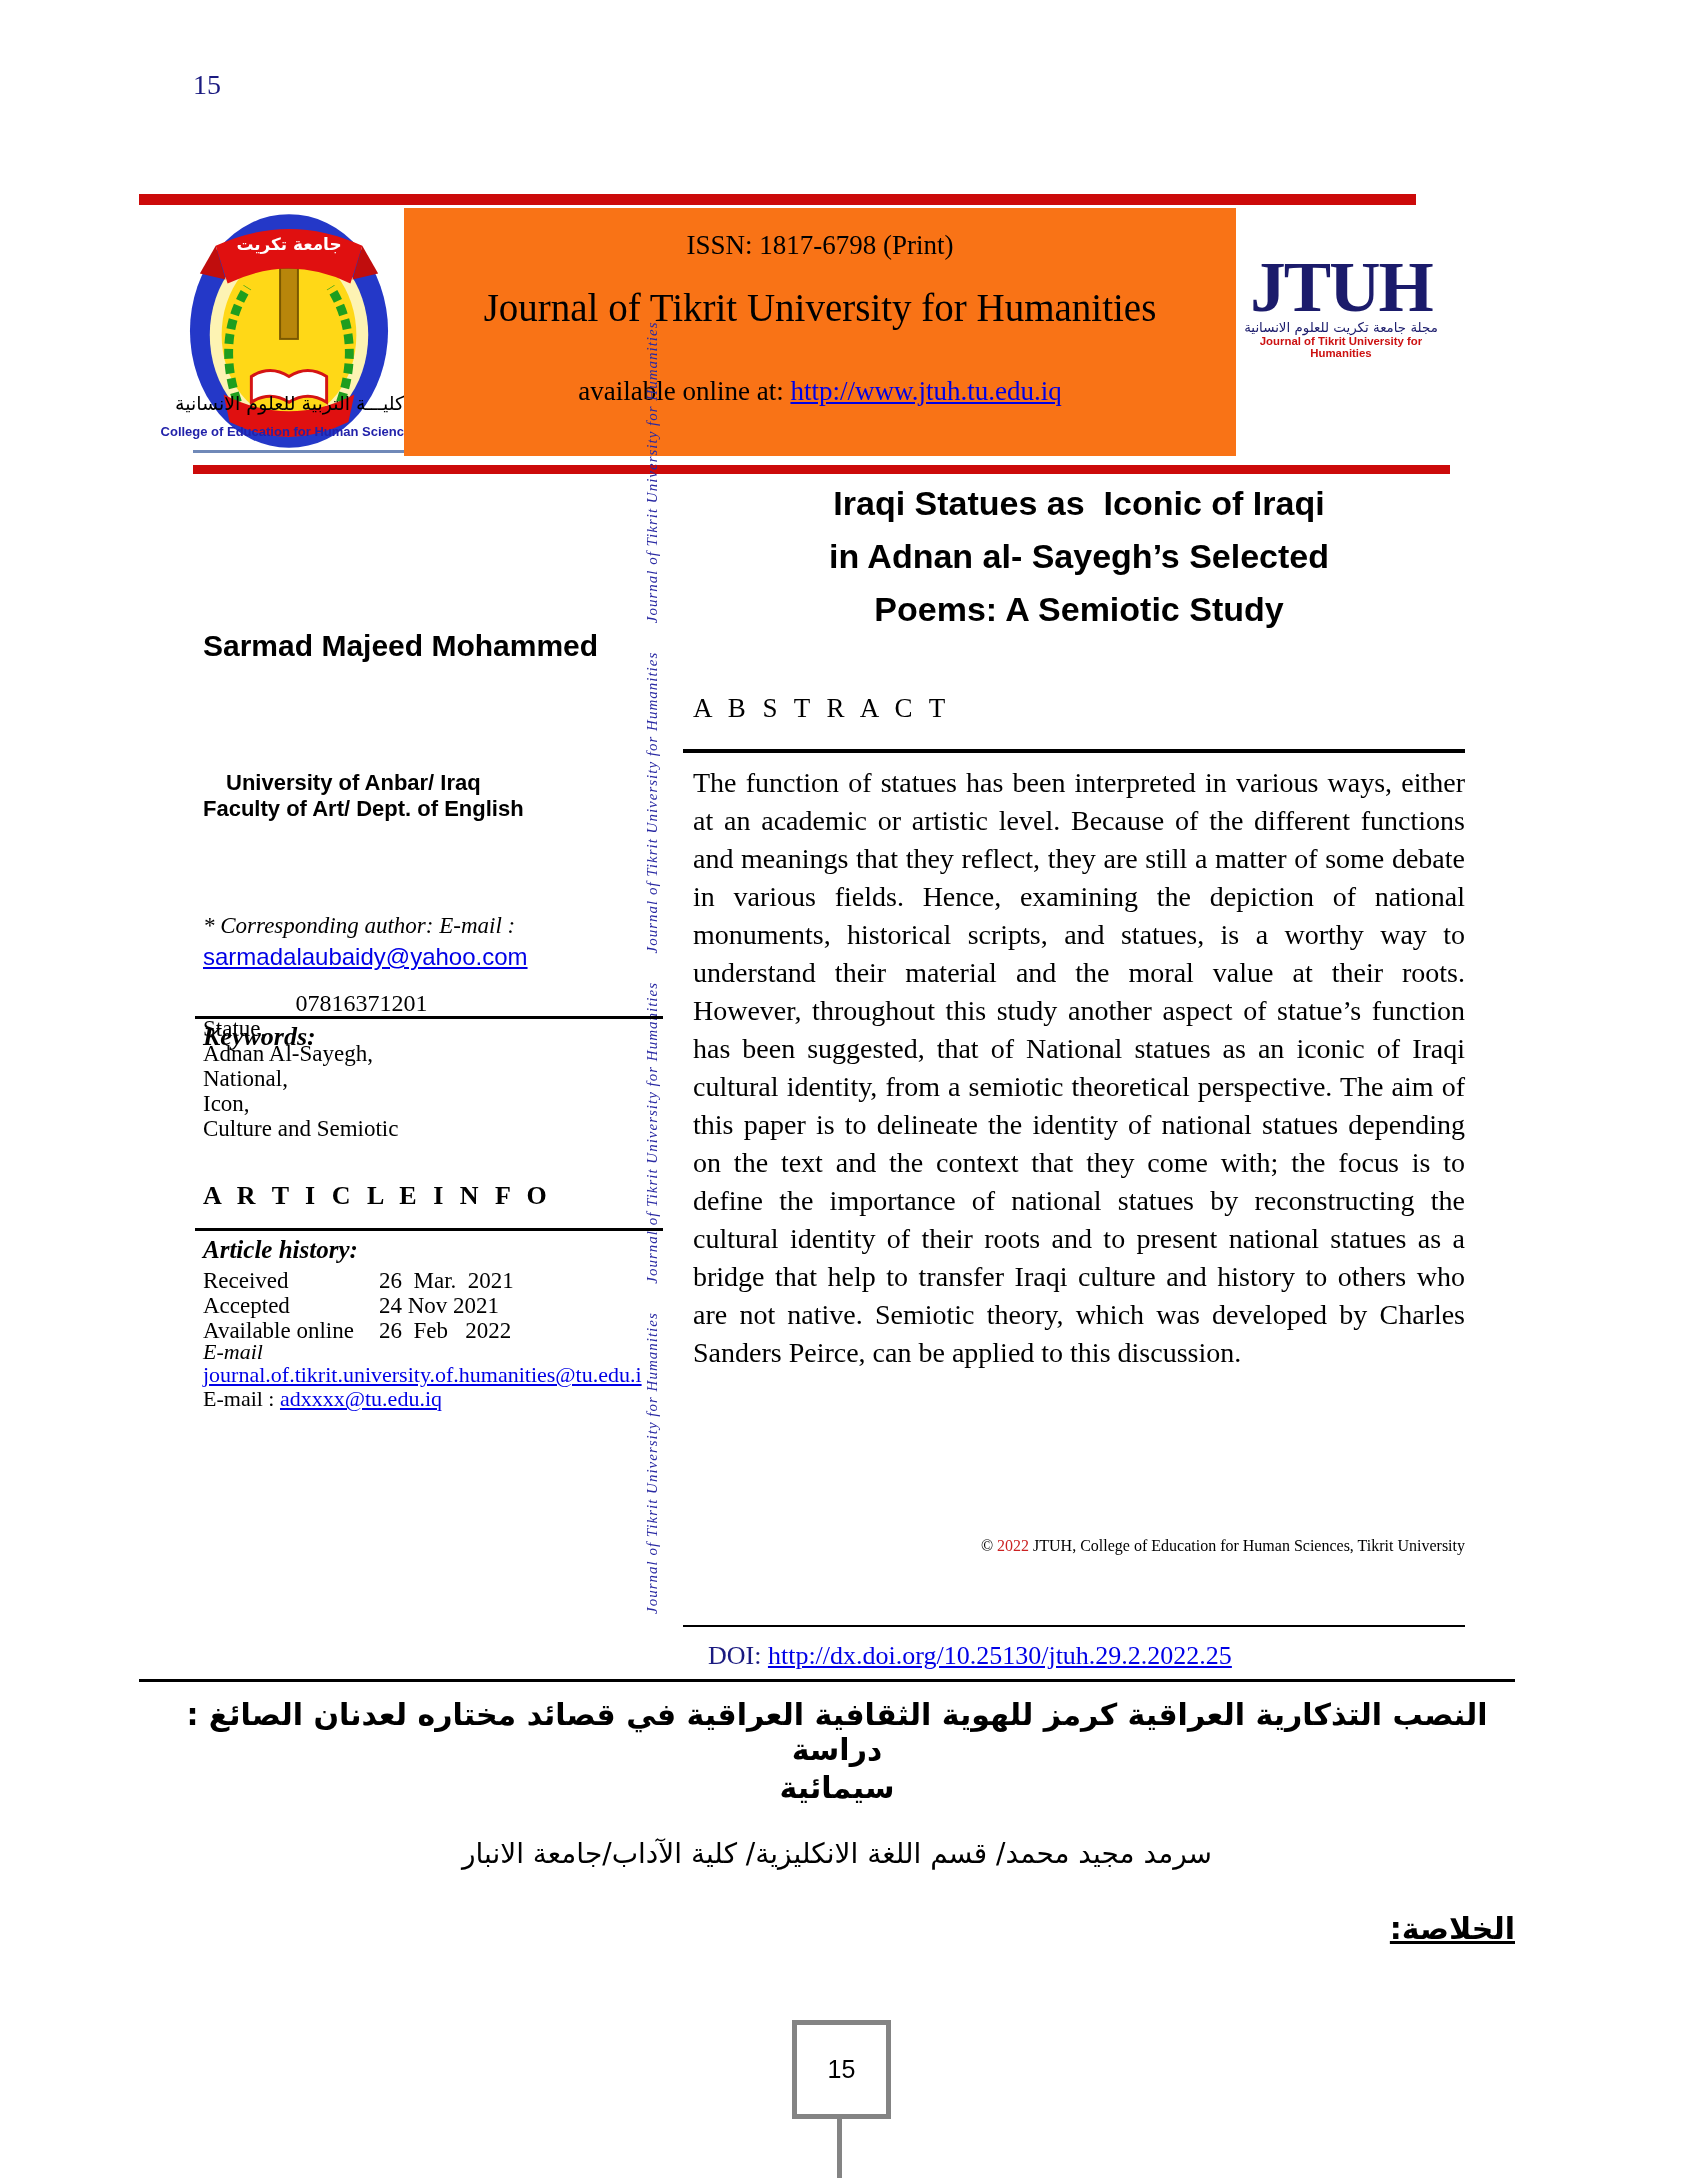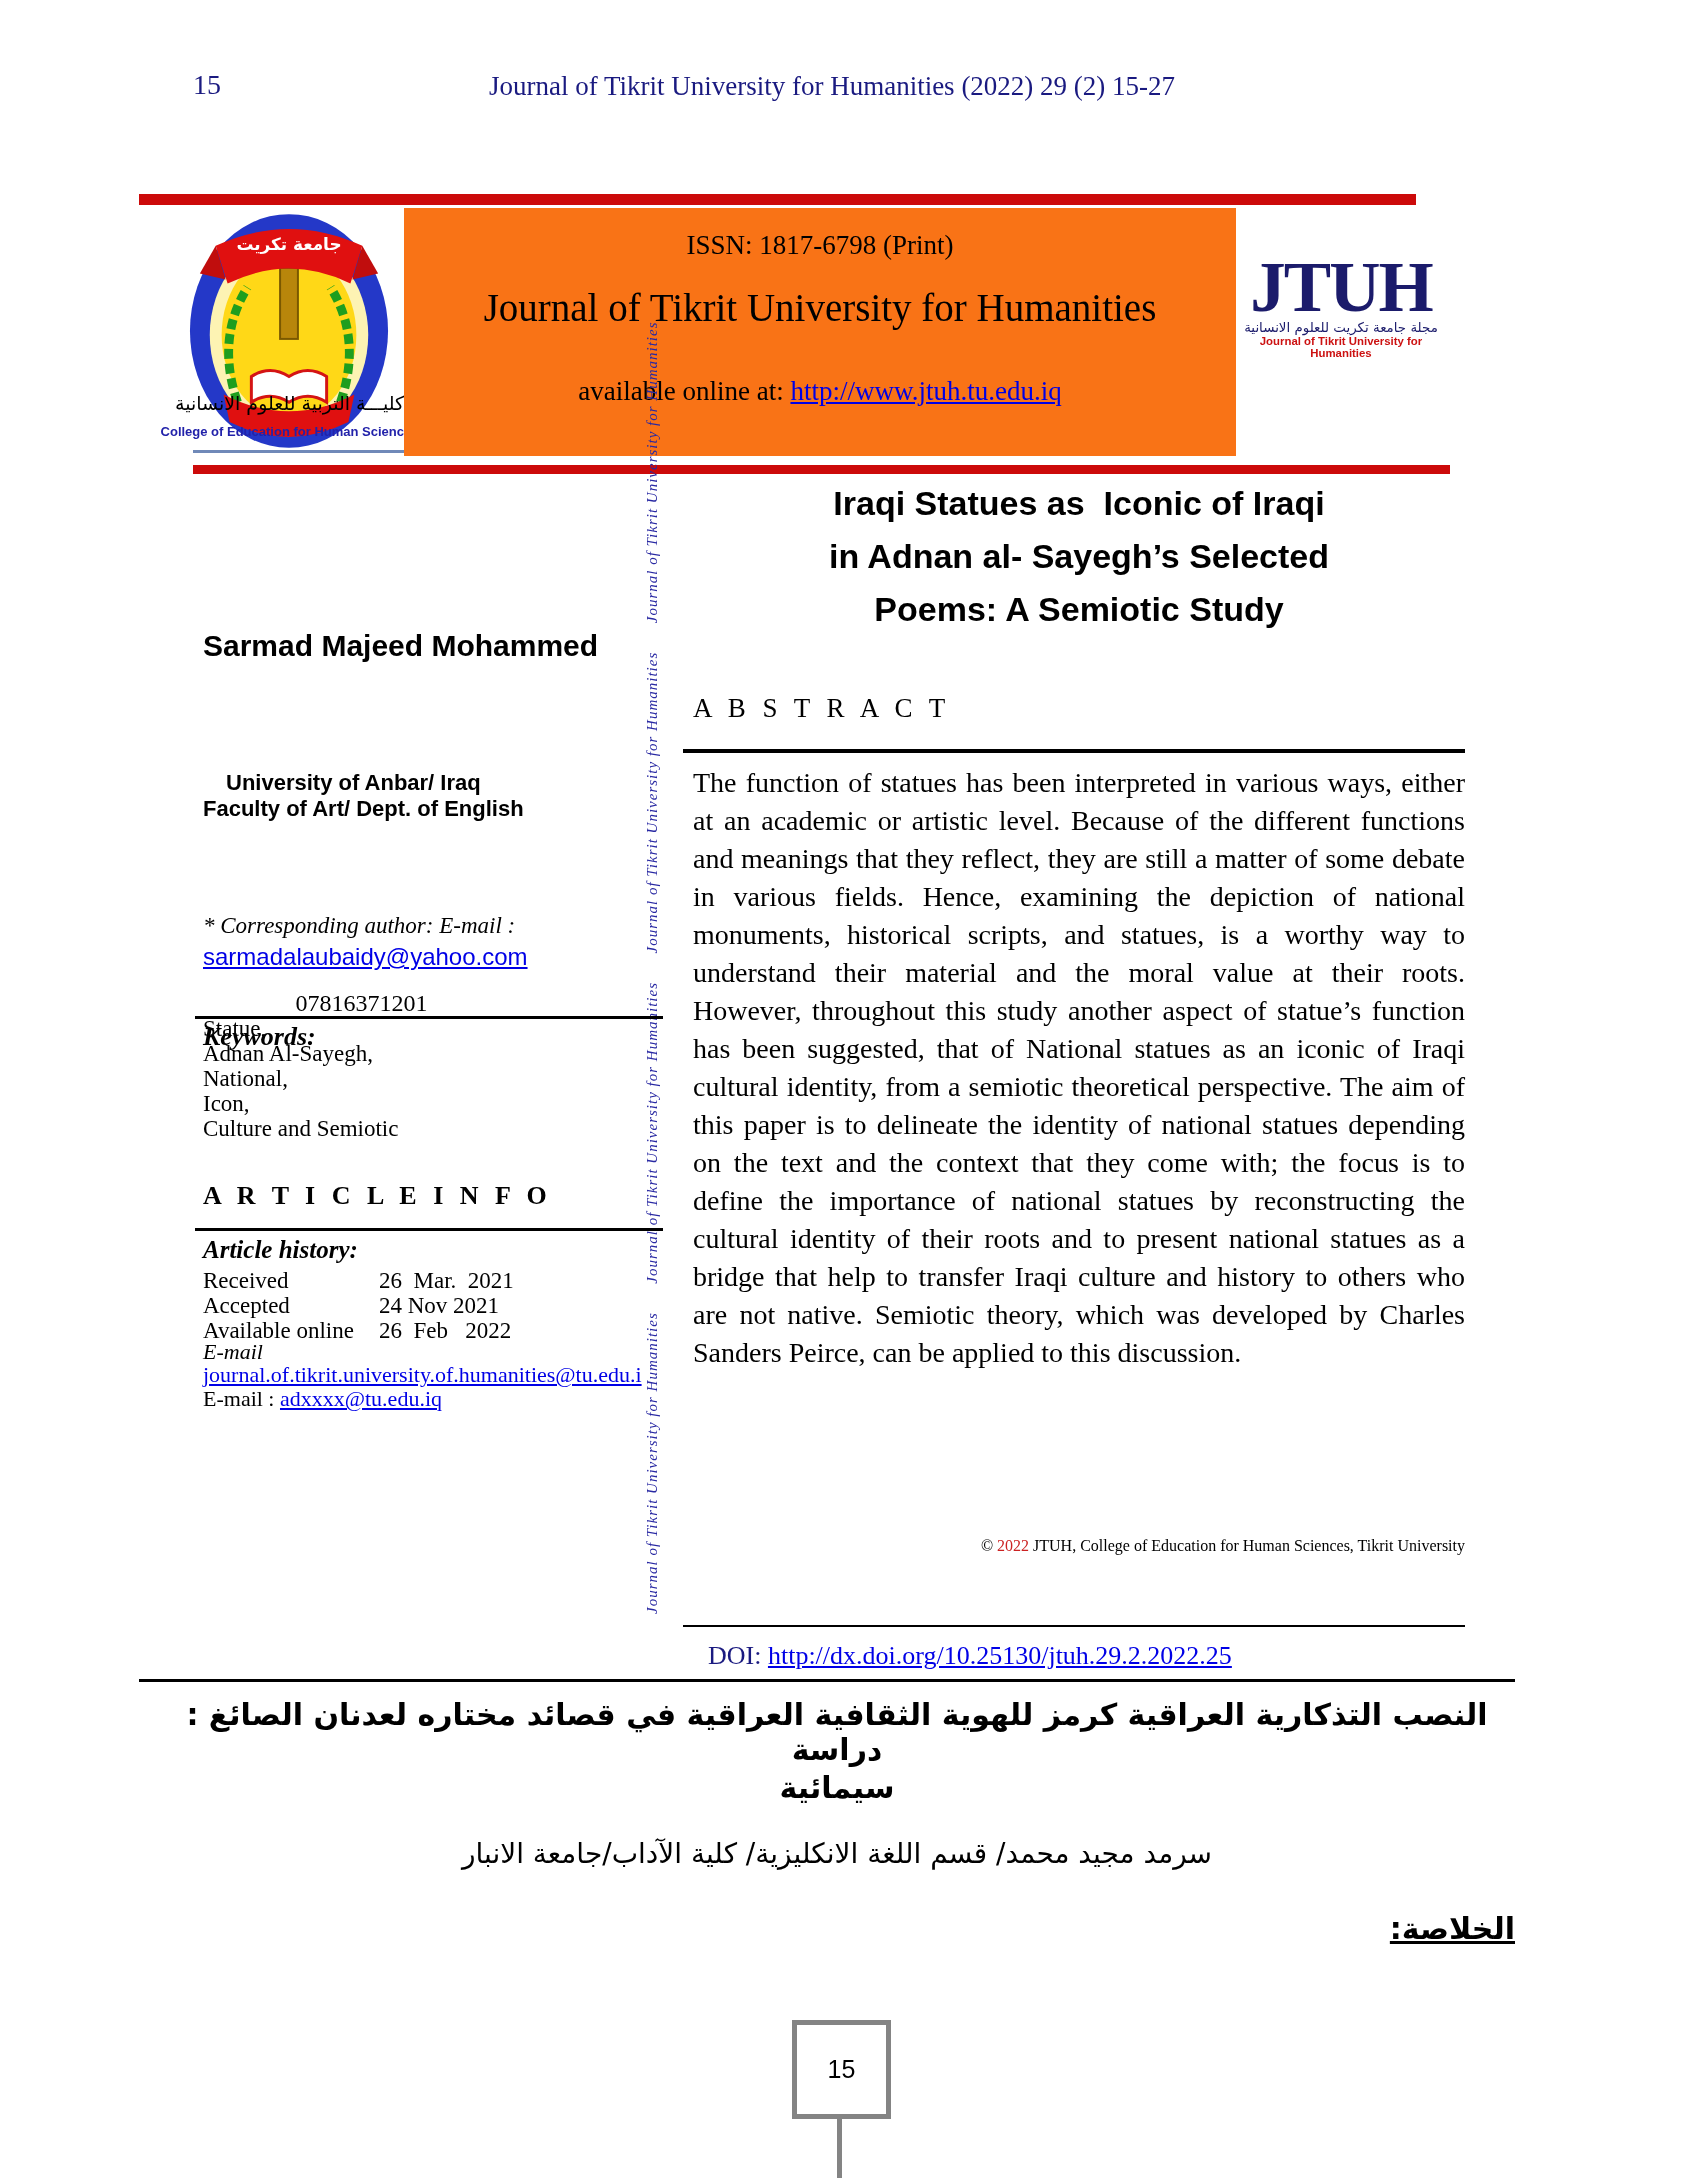--- a/index.html
+++ b/index.html
@@ -60,21 +60,20 @@
   .pagebox{border:5px solid #848484;display:flex;align-items:center;justify-content:center;
            font-family:"Liberation Sans", sans-serif;font-size:25px;}
   .graybar{background:#848484;}
 </style>
 </head>
 <body>
 
 <div class="page">
 
   <div class="abs serif navy" style="left:193px;top:69px;font-size:28px;">15</div>
-  <div class="abs serif navy center" style="left:416px;top:71px;width:832px;font-size:27px;">Journal of Tikrit University for Humanities (2022) 29 (2) 15-27</div>
 
   <div class="abs bar" style="left:139px;top:194px;width:1277px;height:11px;"></div>
 
   <div class="abs" style="left:186px;top:210px;width:206px;height:240px;">
     <svg width="206" height="240" viewBox="0 0 208 242">
       <ellipse cx="104" cy="122" rx="100" ry="118" fill="#2438c8"></ellipse>
       <ellipse cx="104" cy="126" rx="80" ry="97" fill="#fdf3b3"></ellipse>
       <ellipse cx="104" cy="126" rx="68" ry="85" fill="#ffd817"></ellipse>
       <path d="M52,194 Q30,130 62,78" fill="none" stroke="#1e9e1e" stroke-width="9" stroke-dasharray="10 5"></path>
       <path d="M156,194 Q178,130 146,78" fill="none" stroke="#1e9e1e" stroke-width="9" stroke-dasharray="10 5"></path>

